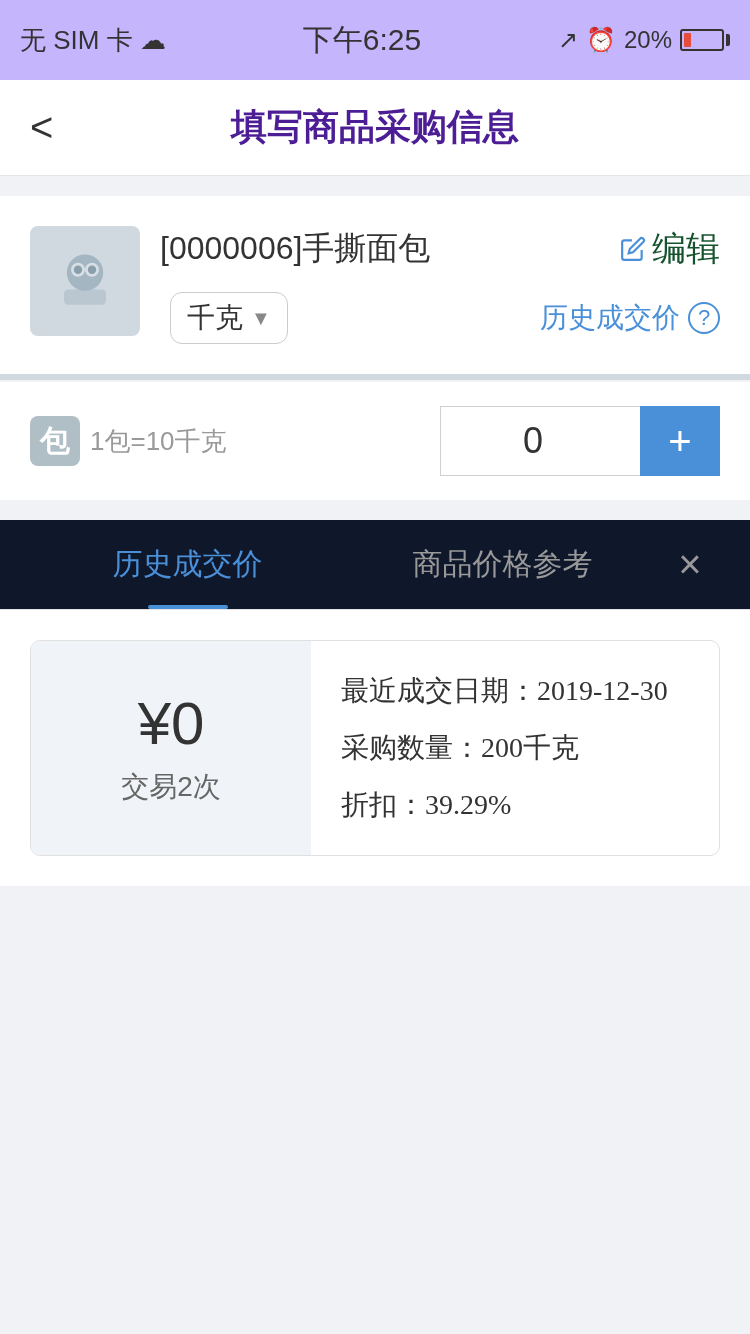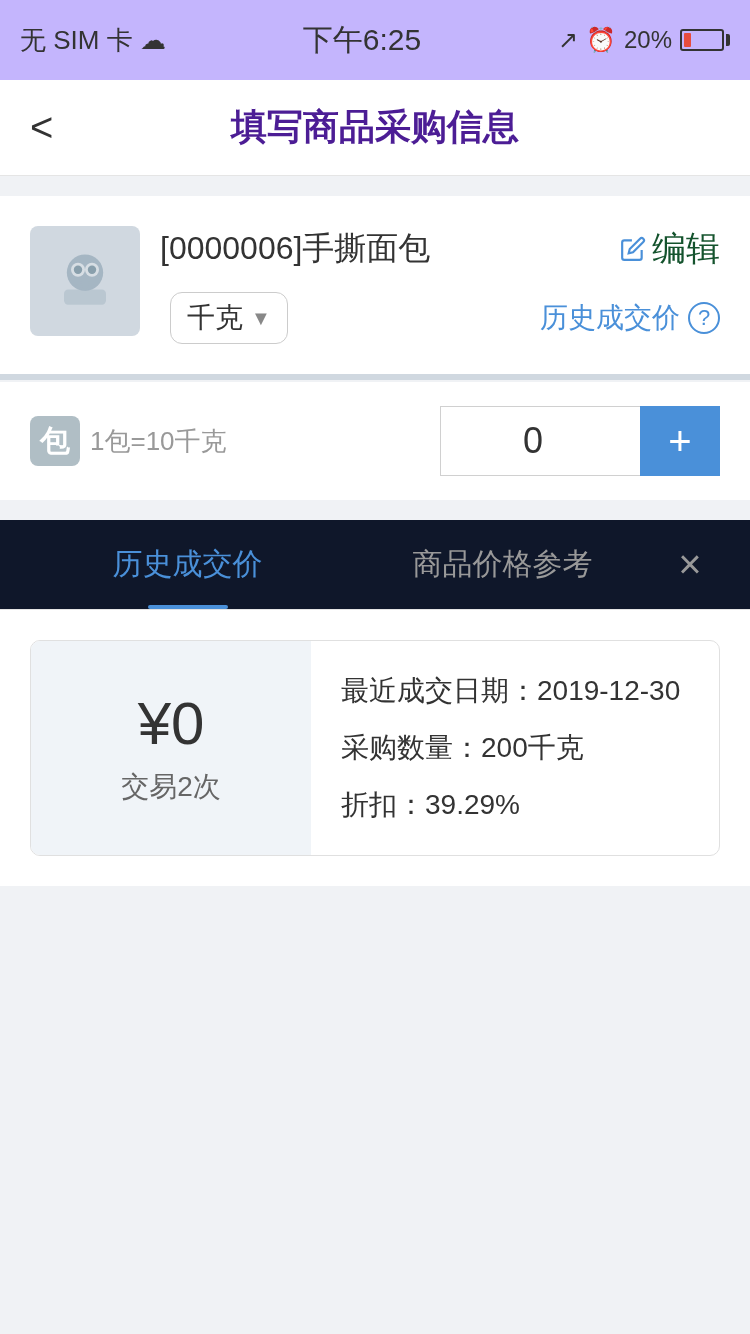--- a/index.html
+++ b/index.html
@@ -327,20 +327,21 @@
       color: #666;
       margin-top: 10px;
     }
     .price-card-right {
       flex: 1;
       padding: 30px 30px;
       display: flex;
       flex-direction: column;
       justify-content: center;
       gap: 18px;
+      font-family: Liberation Serif, serif;
     }
     .price-detail-row {
       font-size: 28px;
       color: #333;
       line-height: 1.4;
     }
 
     
     .main-bg {
       background: #f0f2f5;

